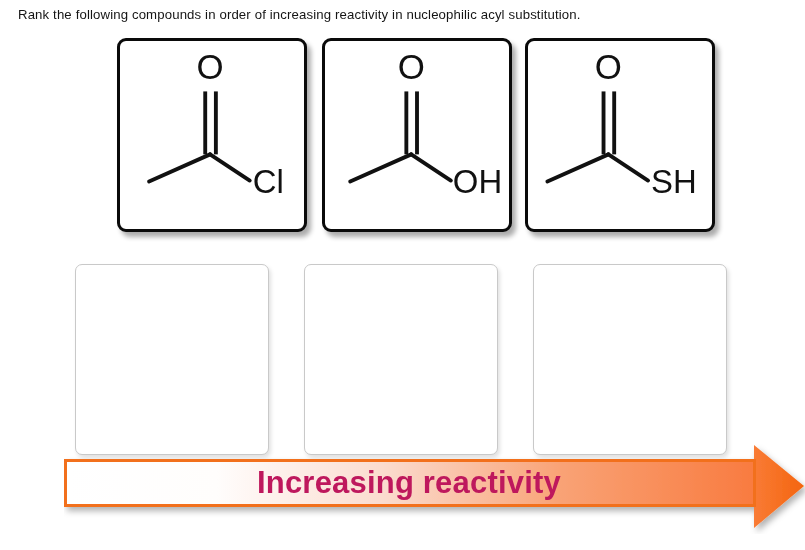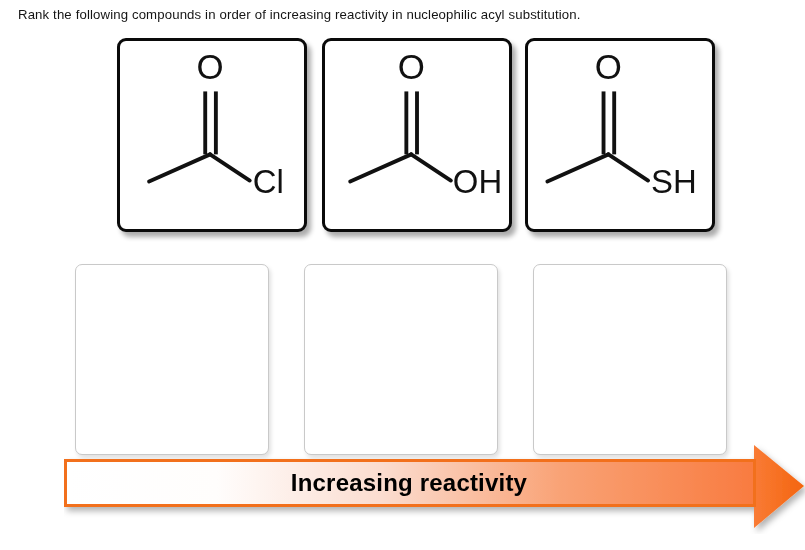--- a/index.html
+++ b/index.html
@@ -105,23 +105,23 @@
   }
   .arrow-text {
     position: absolute;
     left: 0;
     top: 18px;
     width: 690px;
     height: 46px;
     display: flex;
     align-items: center;
     justify-content: center;
-    font-size: 24px;
+    font-size: 31px;
     font-weight: bold;
-    color: #000000;
+    color: #be185d;
     letter-spacing: 0.2px;
     pointer-events: none;
   }
 </style>
 </head>
 <body>
 
 <div id="stage">
 
   <div class="prompt">Rank the following compounds in order of increasing reactivity in nucleophilic acyl substitution.</div>

